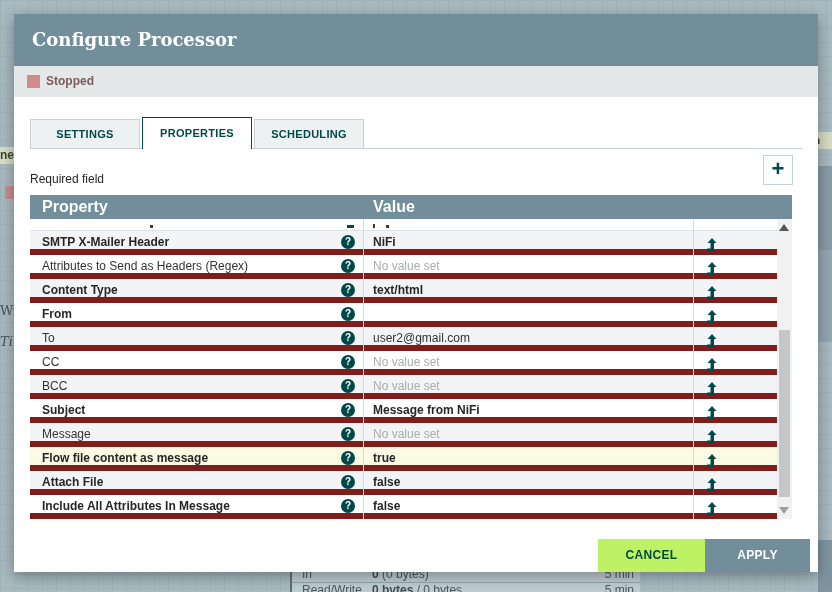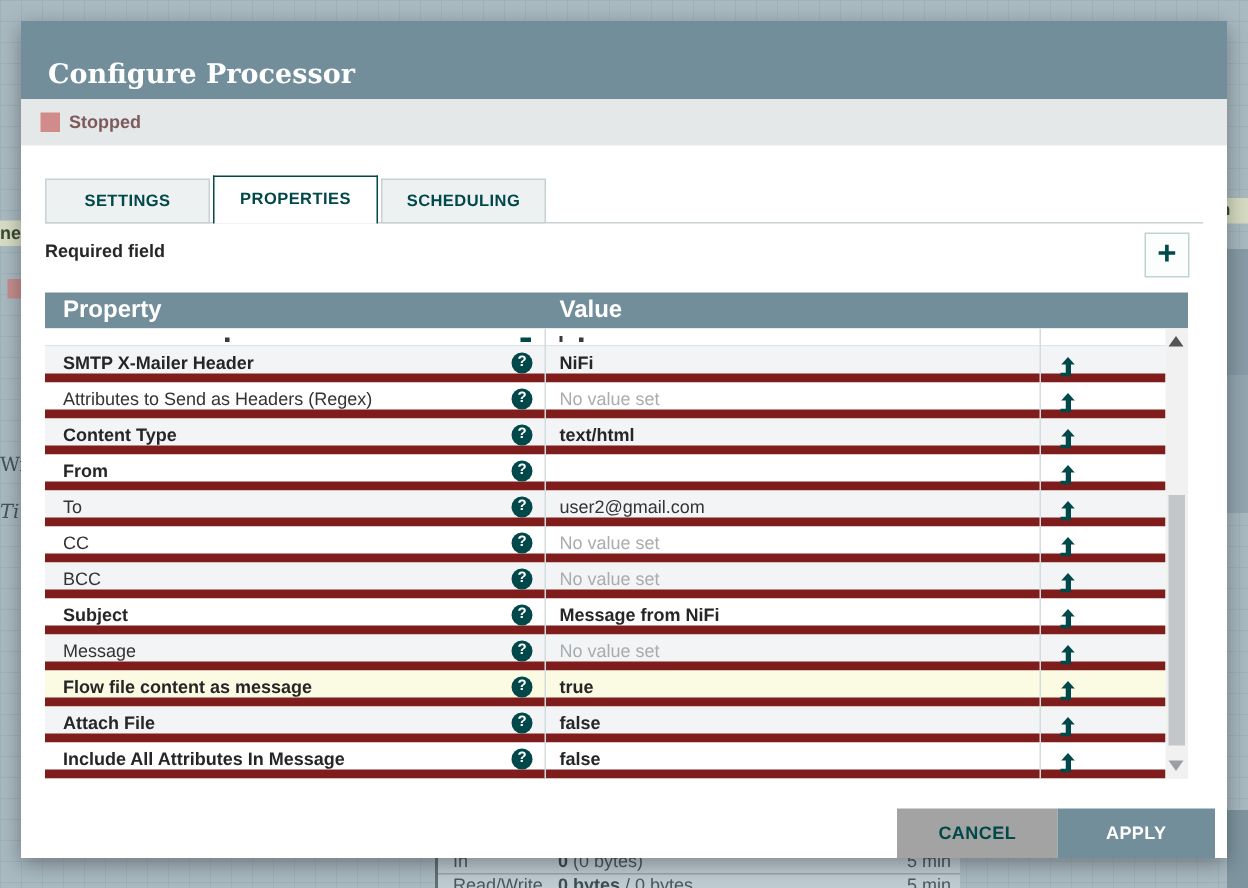--- a/index.html
+++ b/index.html
@@ -35,37 +35,37 @@
   .stats-label { position:absolute; left:10px; }
   .stats-val  { position:absolute; left:80px; }
   .stats-val b { color:#3E4C53; }
   .stats-time { position:absolute; right:6px; }
 
   
   .dialog { left:14px; top:14px; width:804px; height:558px; background:#FFFFFF;
             box-shadow:0 4px 14px rgba(0,0,0,.35); }
   .dlg-header { position:absolute; left:0; top:0; width:100%; height:52px; background:#728E9B; }
   .dlg-title { position:absolute; left:18px; top:0; line-height:52px; color:#FFFFFF;
-               font-family:"DejaVu Serif", serif; font-weight:bold; font-size:18px;margin-top:10px; }
+               font-family:"DejaVu Serif", serif; font-weight:bold; font-size:18px; }
   .dlg-status { position:absolute; left:0; top:52px; width:100%; height:31px; background:#E4E8E9; }
   .status-square { position:absolute; left:13px; top:9px; width:13px; height:13px; background:#D18B8B; }
   .status-label { position:absolute; left:32px; top:0; line-height:31px; color:#7D5A5C;
                   font-weight:bold; font-size:12px; }
 
   
   .tabbar { position:absolute; left:16px; top:103px; width:772px; height:32px; }
   .tabbar::after { content:""; position:absolute; left:0; right:0; bottom:0; height:1px; background:#C9D1D4; }
   .tab { position:relative; float:left; width:110px; height:30px; margin-top:2px; margin-right:2px;
          background:#EDF1F2; border:1px solid #C9D1D4; text-align:center; line-height:28px;
          color:#004849; font-weight:bold; font-size:11px; letter-spacing:.3px; cursor:pointer; z-index:1; }
   .tab.active { height:32px; margin-top:0; background:#FFFFFF; border:1px solid #004849;
                 border-bottom:none; line-height:31px; z-index:2; }
 
   
-  .required-label { position:absolute; left:16px; top:146px; font-size:12px; font-weight:bold; color:#262626; }
+  .required-label { position:absolute; left:16px; top:158px; font-size:12px; font-weight:normal; color:#262626; }
   .add-btn { position:absolute; left:749px; top:141px; width:30px; height:30px; background:#FCFEFE;
              border:1px solid #BFD3D6; color:#004849; font-size:22px; font-weight:bold;
              text-align:center; line-height:26px; cursor:pointer; }
 
   
   .ptable { position:absolute; left:16px; top:181px; width:762px; height:324px; border-bottom:1px solid #C9D1D4; }
   .phead { position:relative; height:24px; background:#728E9B; color:#FFFFFF; font-size:16px; font-weight:bold; }
   .phead .col-prop { position:absolute; left:12px; line-height:24px; }
   .phead .col-val  { position:absolute; left:343px; line-height:24px; }
   .pbody { position:relative; height:300px; background:#FFFFFF; overflow:hidden; }
@@ -96,21 +96,21 @@
   .sbar { position:absolute; right:0; top:0; width:15px; height:300px; background:#F1F1F1; z-index:4; }
   .sb-up { position:absolute; left:2px; top:5px; width:0; height:0;
            border-left:5px solid transparent; border-right:5px solid transparent; border-bottom:7px solid #555555; }
   .sb-down { position:absolute; left:2px; top:288px; width:0; height:0;
            border-left:5px solid transparent; border-right:5px solid transparent; border-top:7px solid #9AA0A2; }
   .sb-thumb { position:absolute; left:2px; top:111px; width:11px; height:167px; background:#C3C7C9; cursor:pointer; }
 
   
   .btn { position:absolute; top:525px; height:33px; font-size:12px; font-weight:bold;
          text-align:center; line-height:33px; letter-spacing:.3px; cursor:pointer; }
-  .btn-cancel { left:584px; width:107px; background:#a3a3a3; color:#004849; }
+  .btn-cancel { left:584px; width:107px; background:#bef264; color:#004849; }
   .btn-apply  { left:691px; width:105px; background:#728E9B; color:#FFFFFF; }
 
   .clearfix::after { content:""; display:block; clear:both; }
 </style>
 </head>
 <body>
 
 <div class="bg-frag frag-ne">ne</div>
 <div class="bg-frag frag-pink"></div>
 <div class="bg-frag frag-wr">Wr</div>

